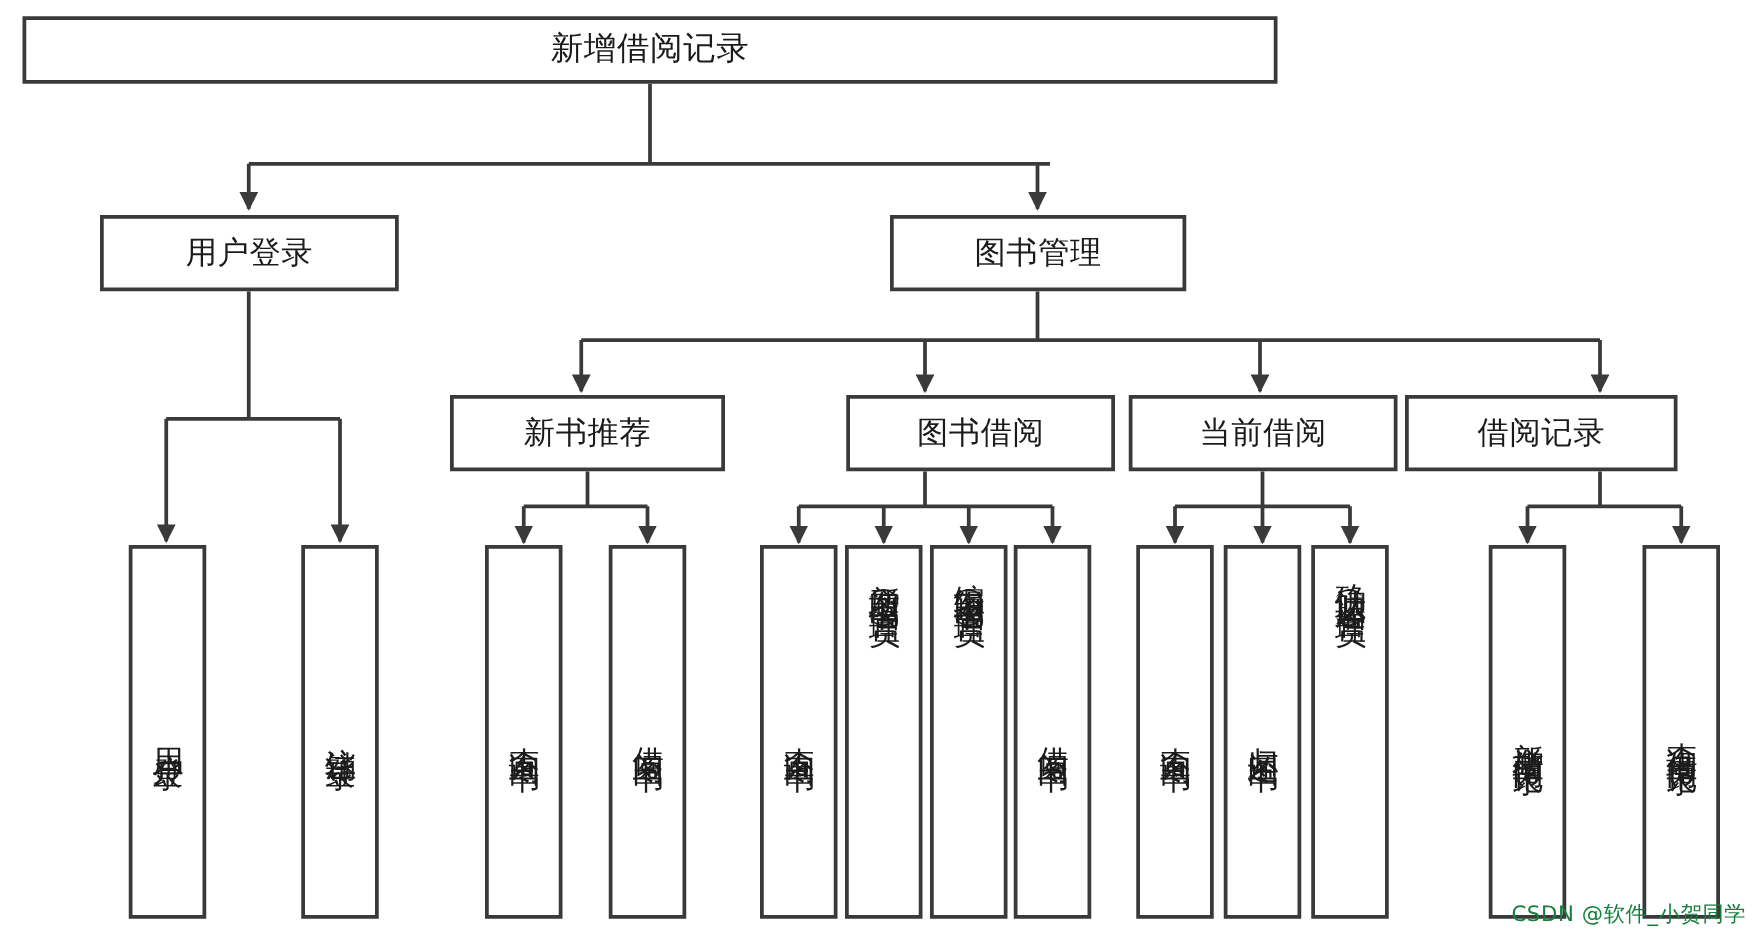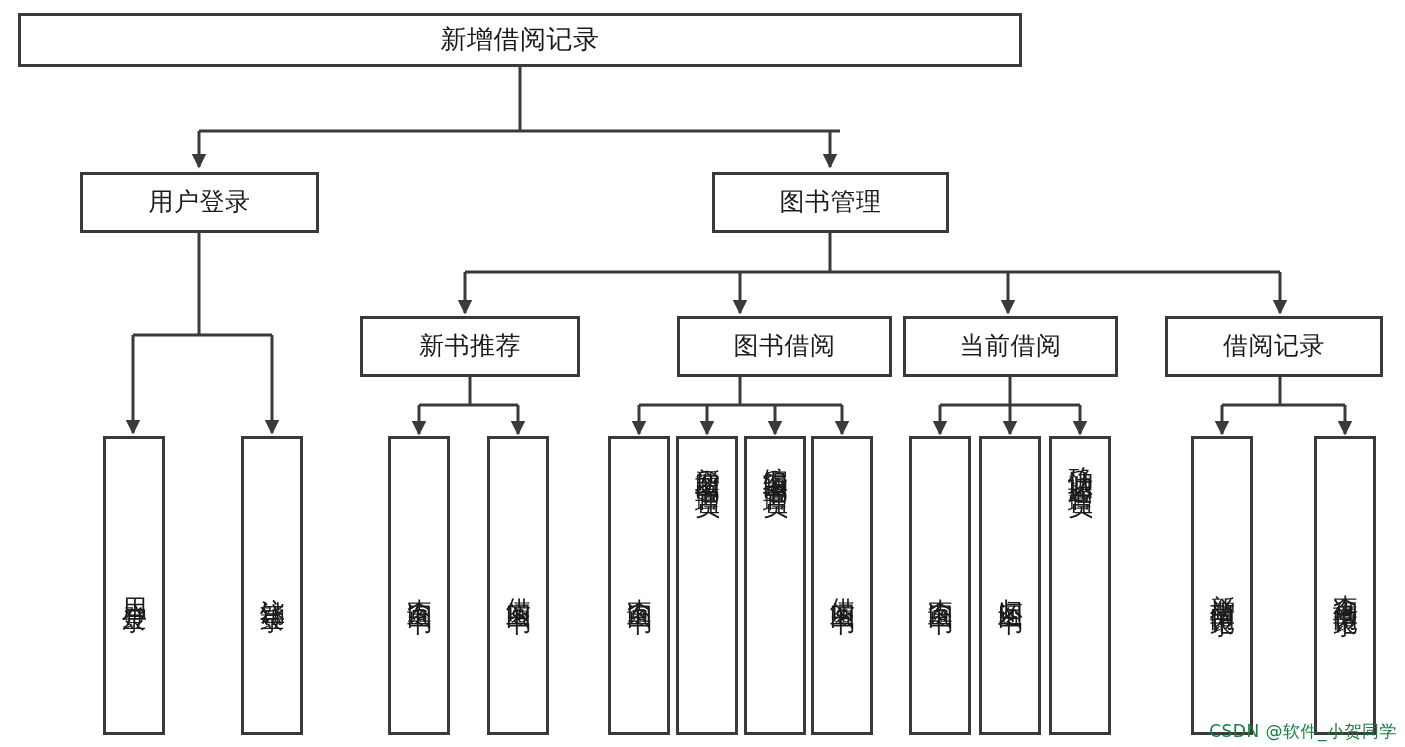--- a/index.html
+++ b/index.html
@@ -145,21 +145,21 @@
 
   <div class="node horiz" style="left:360px; top:316px; width:220px; height:61px;">
     <span class="label">新书推荐</span>
   </div>
   <div class="node horiz" style="left:633px; top:316px; width:215px; height:61px;margin-left:44px;">
     <span class="label">图书借阅</span>
   </div>
   <div class="node horiz" style="left:903px; top:316px; width:215px; height:61px;">
     <span class="label">当前借阅</span>
   </div>
-  <div class="node horiz" style="left:1165px; top:316px; width:218px; height:61px;">
+  <div class="node horiz" style="left:1124px; top:316px; width:218px; height:61px;">
     <span class="label">借阅记录</span>
   </div>
 
   <div class="node vert mid" style="left:103px; top:436px; width:62px; height:299px;">
     <span class="label">用户登录</span>
   </div>
   <div class="node vert mid" style="left:241px; top:436px; width:62px; height:299px;">
     <span class="label">注销登录</span>
   </div>
 

